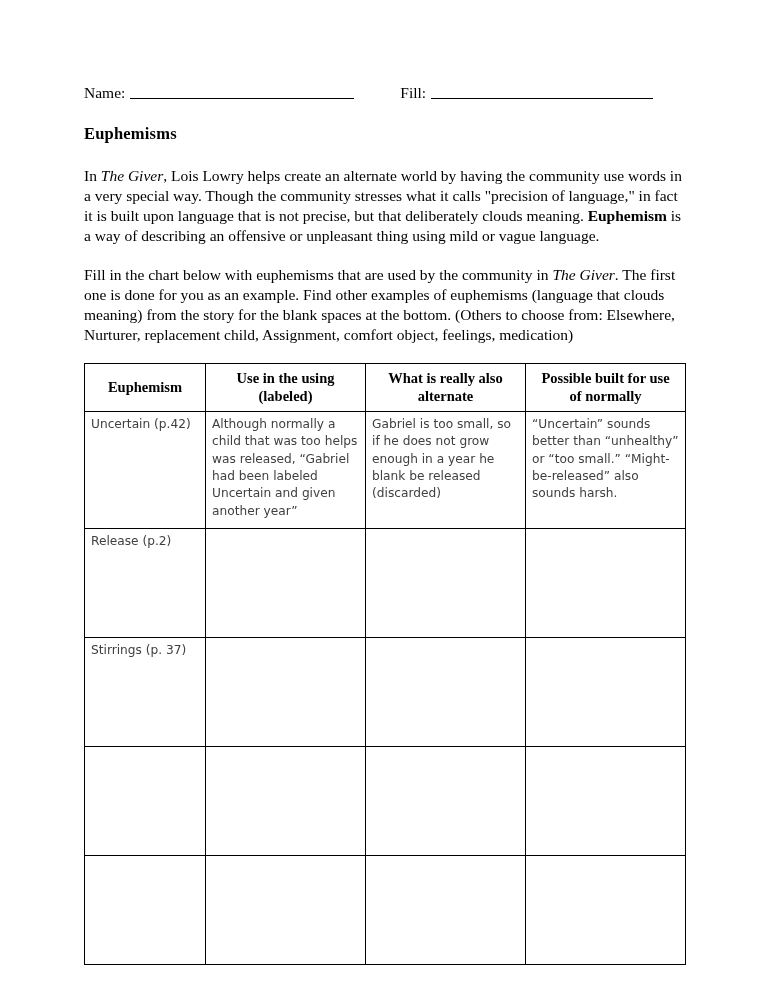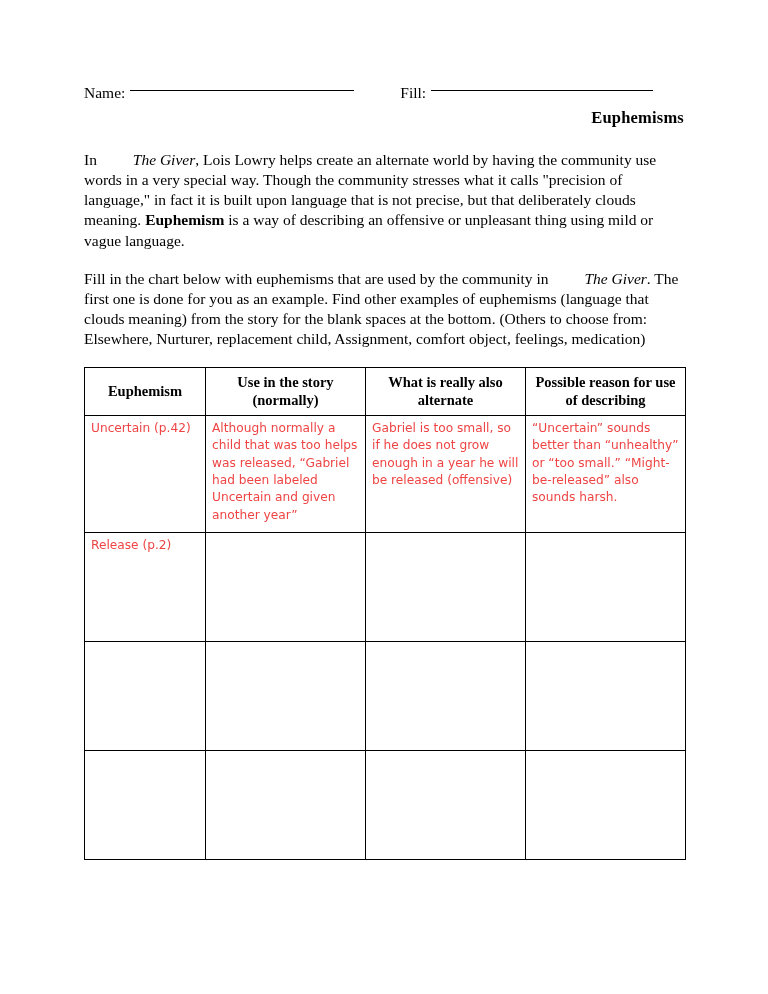--- a/index.html
+++ b/index.html
@@ -17,55 +17,55 @@
   .page {
     position: relative;
     width: 768px;
     height: 994px;
     box-sizing: border-box;
     padding: 84px 84px 0 84px;
   }
   
   .name-date-row {
     display: flex;
-    align-items: center;
+    align-items: flex-end;
     font-size: 15.5px;
-    margin-bottom: 6px;
+    margin-bottom: 22px;
   }
   .nd-label {
     white-space: nowrap;
   }
   .nd-rule {
     display: inline-block;
     border-bottom: 1px solid #000;
     height: 0;
     position: relative;
     top: -3px;
   }
   .nd-rule.name { width: 224px; margin-left: 5px; }
   .nd-rule.date { width: 222px; margin-left: 5px; }
   .nd-gap { width: 46px; }
 
   
   .doc-title {
-    text-align: right;
+    text-align: left;
     font-weight: bold;
     font-size: 16.5px;
     margin: 0 0 22px 0;
     letter-spacing: 0.2px;
   }
 
   
   p.body-par {
     font-size: 15.5px;
     line-height: 1.30;
     margin: 0 0 18px 0;
     text-align: left;
   }
-  .ital { font-style: italic; margin-left: 32px; }
+  .ital { font-style: italic; }
   .bold { font-weight: bold; }
 
   
   table.chart {
     border-collapse: collapse;
     width: 601px;
     margin-top: 10px;
     table-layout: fixed;
   }
   table.chart th, table.chart td {
@@ -84,21 +84,21 @@
   }
   col.c1 { width: 121px; }
   col.c2 { width: 160px; }
   col.c3 { width: 160px; }
   col.c4 { width: 160px; }
 
   td.cell {
     font-family: "DejaVu Sans", sans-serif;
     font-size: 12.2px;
     line-height: 1.42;
-    color: #ef4444;
+    color: #404040;
   }
   tr.r-filled td { height: 108px; }
   tr.r-blank td  { height: 100px; }
   tr.r-blank2 td { height: 100px; }
 
   .cell-text { display: block; white-space: pre-line; }
 </style>
 </head>
 <body>
 
@@ -124,51 +124,65 @@
         <col class="c2">
         <col class="c3">
         <col class="c4">
     </colgroup>
     <thead>
       <tr>
         <th>
           <span>Euphemism</span>
         </th>
         <th>
-          <span>Use in the story</span><br>
-          <span>(normally)</span>
+          <span>Use in the using</span><br>
+          <span>(labeled)</span>
         </th>
         <th>
           <span>What is really also</span><br>
           <span>alternate</span>
         </th>
         <th>
-          <span>Possible reason for use</span><br>
-          <span>of describing</span>
+          <span>Possible built for use</span><br>
+          <span>of normally</span>
         </th>
       </tr>
     </thead>
     <tbody>
       <tr class="r-filled">
         <td class="cell">
             <span class="cell-text">Uncertain (p.42)</span>
           </td>
         <td class="cell">
             <span class="cell-text">Although normally a child that was too helps was released, “Gabriel had been labeled Uncertain and given another year”</span>
           </td>
         <td class="cell">
-            <span class="cell-text">Gabriel is too small, so if he does not grow enough in a year he will be released (offensive)</span>
+            <span class="cell-text">Gabriel is too small, so if he does not grow enough in a year he blank be released (discarded)</span>
           </td>
         <td class="cell">
             <span class="cell-text">“Uncertain” sounds better than “unhealthy” or “too small.” “Might-be-released” also sounds harsh.</span>
           </td>
       </tr>
       <tr class="r-blank">
         <td class="cell">
             <span class="cell-text">Release (p.2)</span>
+          </td>
+        <td class="cell">
+            <span class="cell-text"></span>
+          </td>
+        <td class="cell">
+            <span class="cell-text"></span>
+          </td>
+        <td class="cell">
+            <span class="cell-text"></span>
+          </td>
+      </tr>
+      <tr class="r-blank">
+        <td class="cell">
+            <span class="cell-text">Stirrings (p. 37)</span>
           </td>
         <td class="cell">
             <span class="cell-text"></span>
           </td>
         <td class="cell">
             <span class="cell-text"></span>
           </td>
         <td class="cell">
             <span class="cell-text"></span>
           </td>

